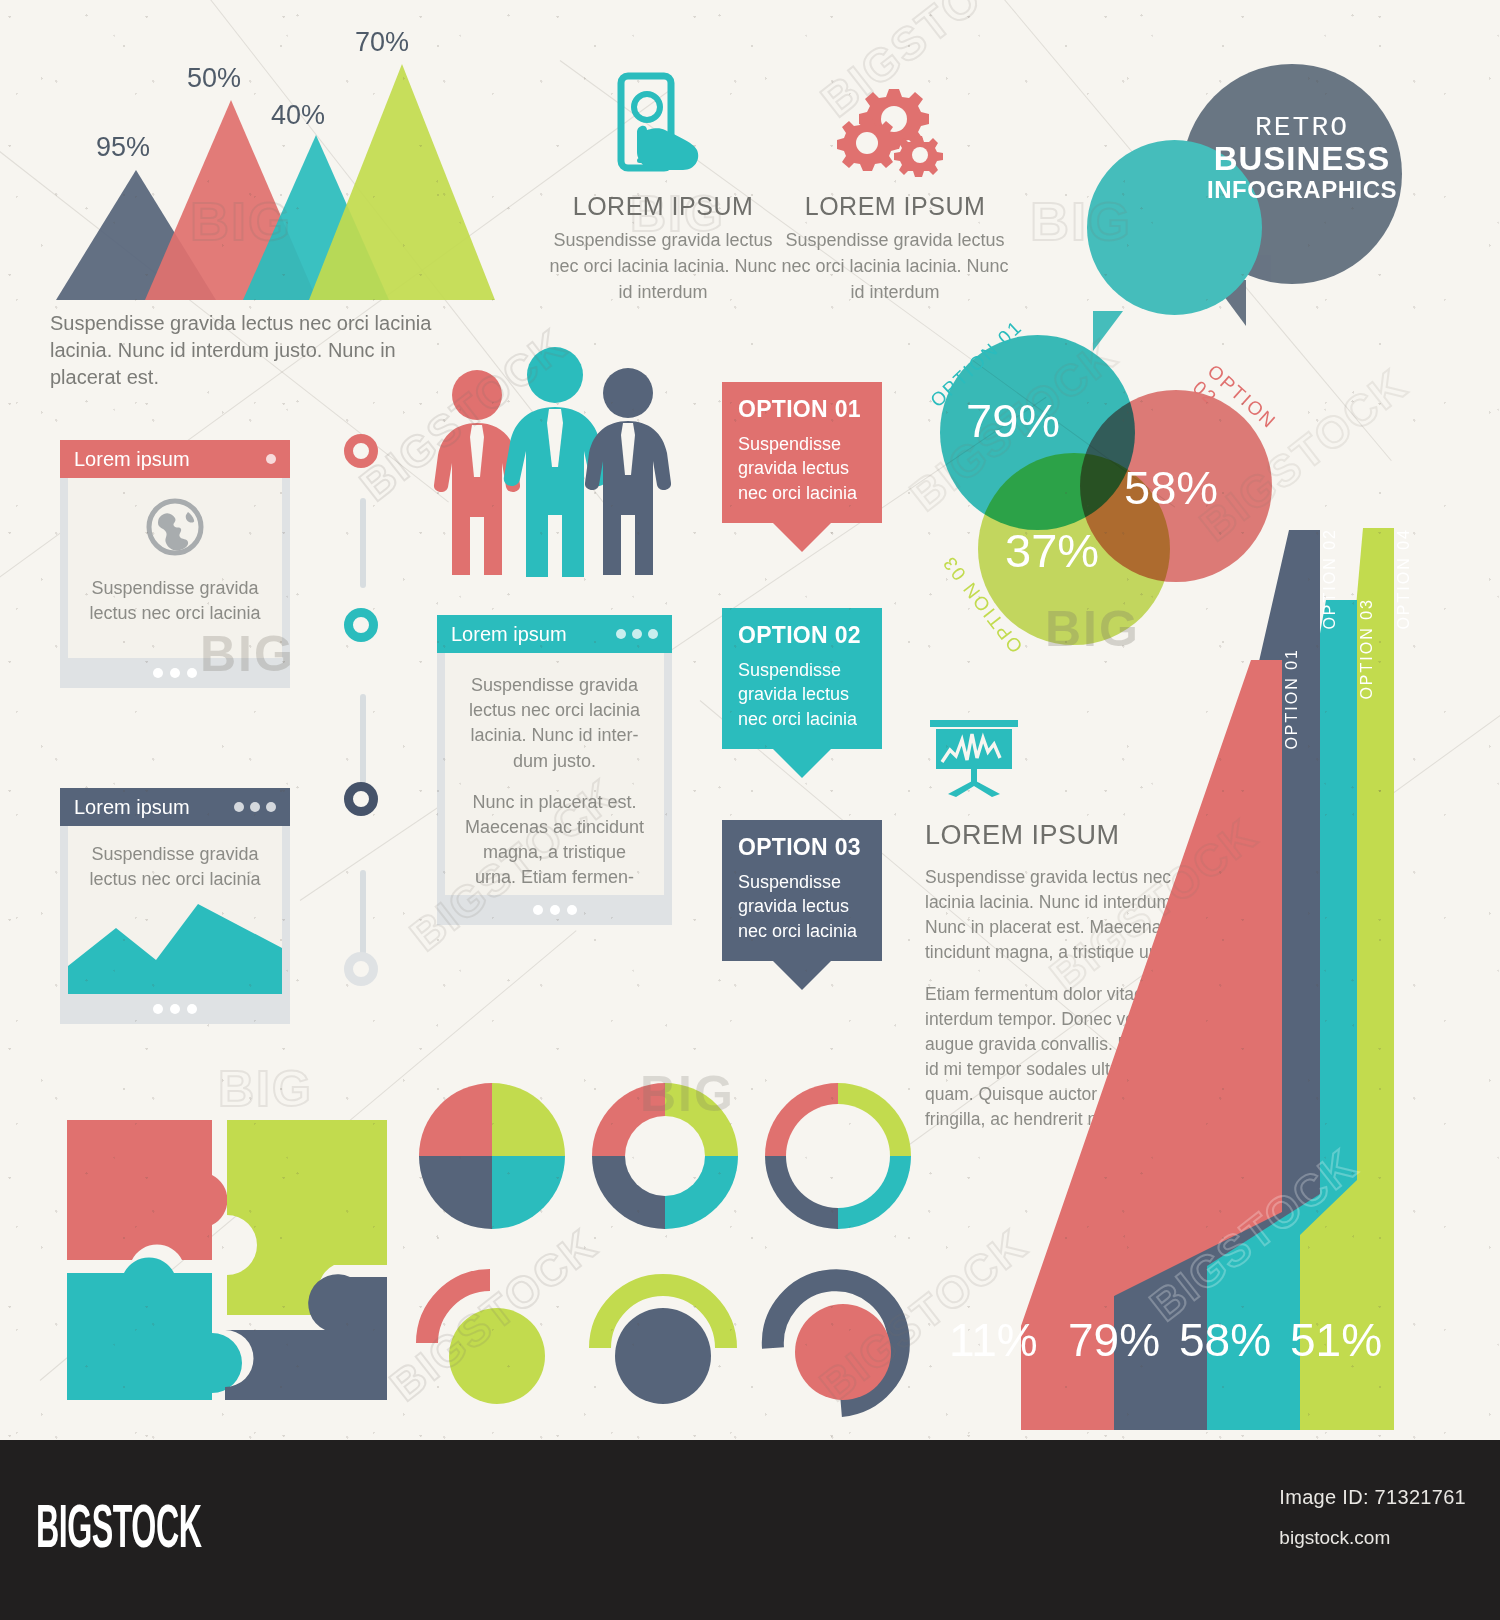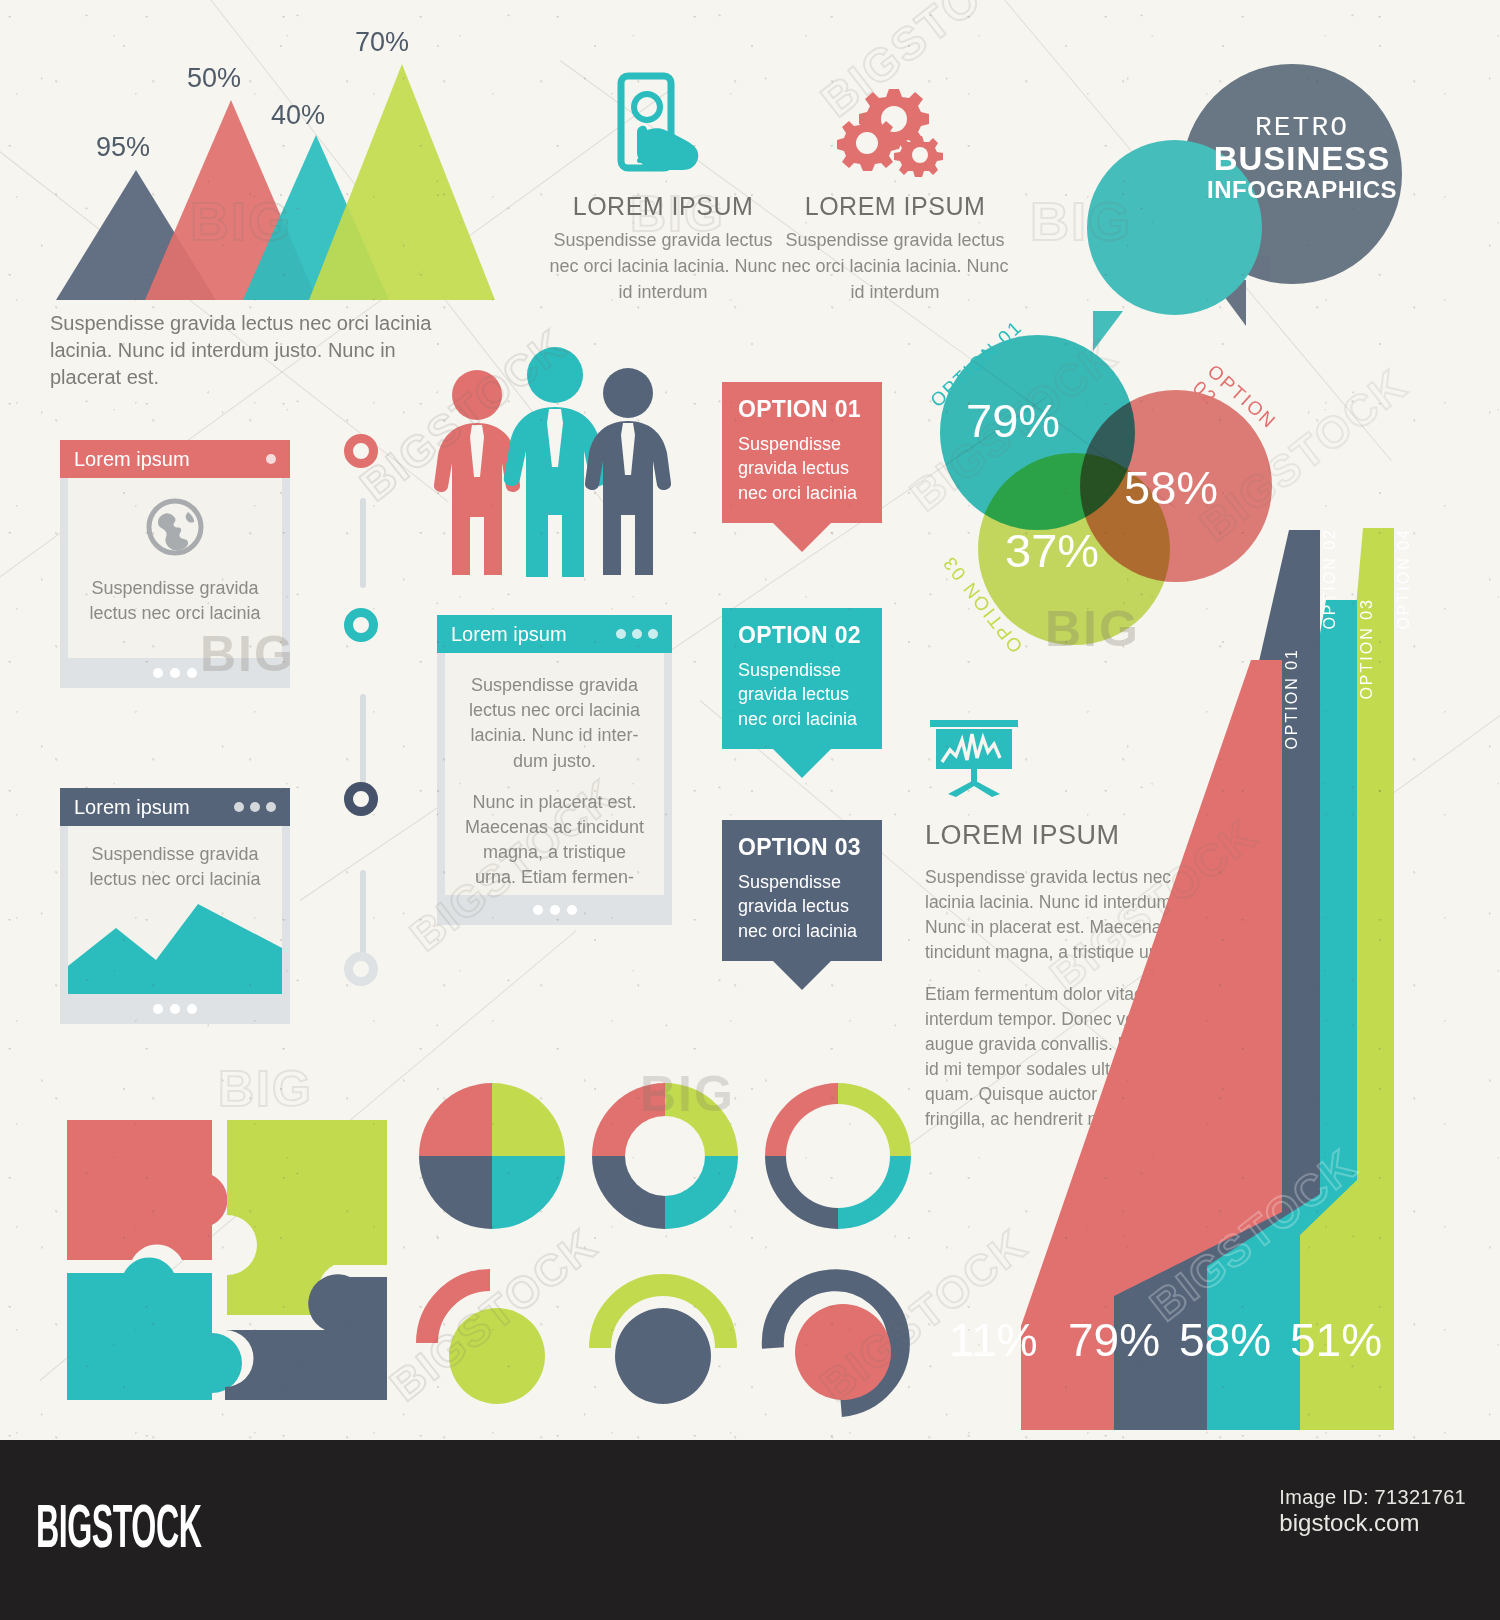--- a/index.html
+++ b/index.html
@@ -108,21 +108,21 @@
   .btext h3 { margin:0 0 14px; font-size:27px; font-weight:400; color:#6f6f6b; letter-spacing:.5px; }
   .btext p { margin:0 0 18px; font-size:17.5px; color:#8b8b86; line-height:1.42; }
 
   
   .footer { position:absolute; left:0; top:1440px; width:1500px; height:180px; background:#211f1f; }
   .footer .brand { position:absolute; left:36px; top:50px; font-size:62px; color:#fff;
      font-weight:bold; letter-spacing:-1px; transform:scaleX(.52); transform-origin:left center;
      font-family:"Liberation Sans Narrow","Liberation Sans",sans-serif; }
   .footer .meta { position:absolute; right:34px; top:46px; text-align:left; color:#e9e7e3; }
   .footer .meta .id { font-size:20px; letter-spacing:.3px; }
-  .footer .meta .dom { font-size:24px; }
+  .footer .meta .dom { font-size:19px; margin-top:18px; }
 </style>
 </head>
 <body>
 
 <div class="canvas">
 
   <div class="wm-line" style="left:-40px;  top:120px;  width:620px; transform:rotate(38deg);"></div>
   <div class="wm-line" style="left:180px;  top:-40px;  width:700px; transform:rotate(52deg);"></div>
   <div class="wm-line" style="left:560px;  top:60px;   width:760px; transform:rotate(36deg);"></div>
   <div class="wm-line" style="left:980px;  top:-30px;  width:640px; transform:rotate(50deg);"></div>

